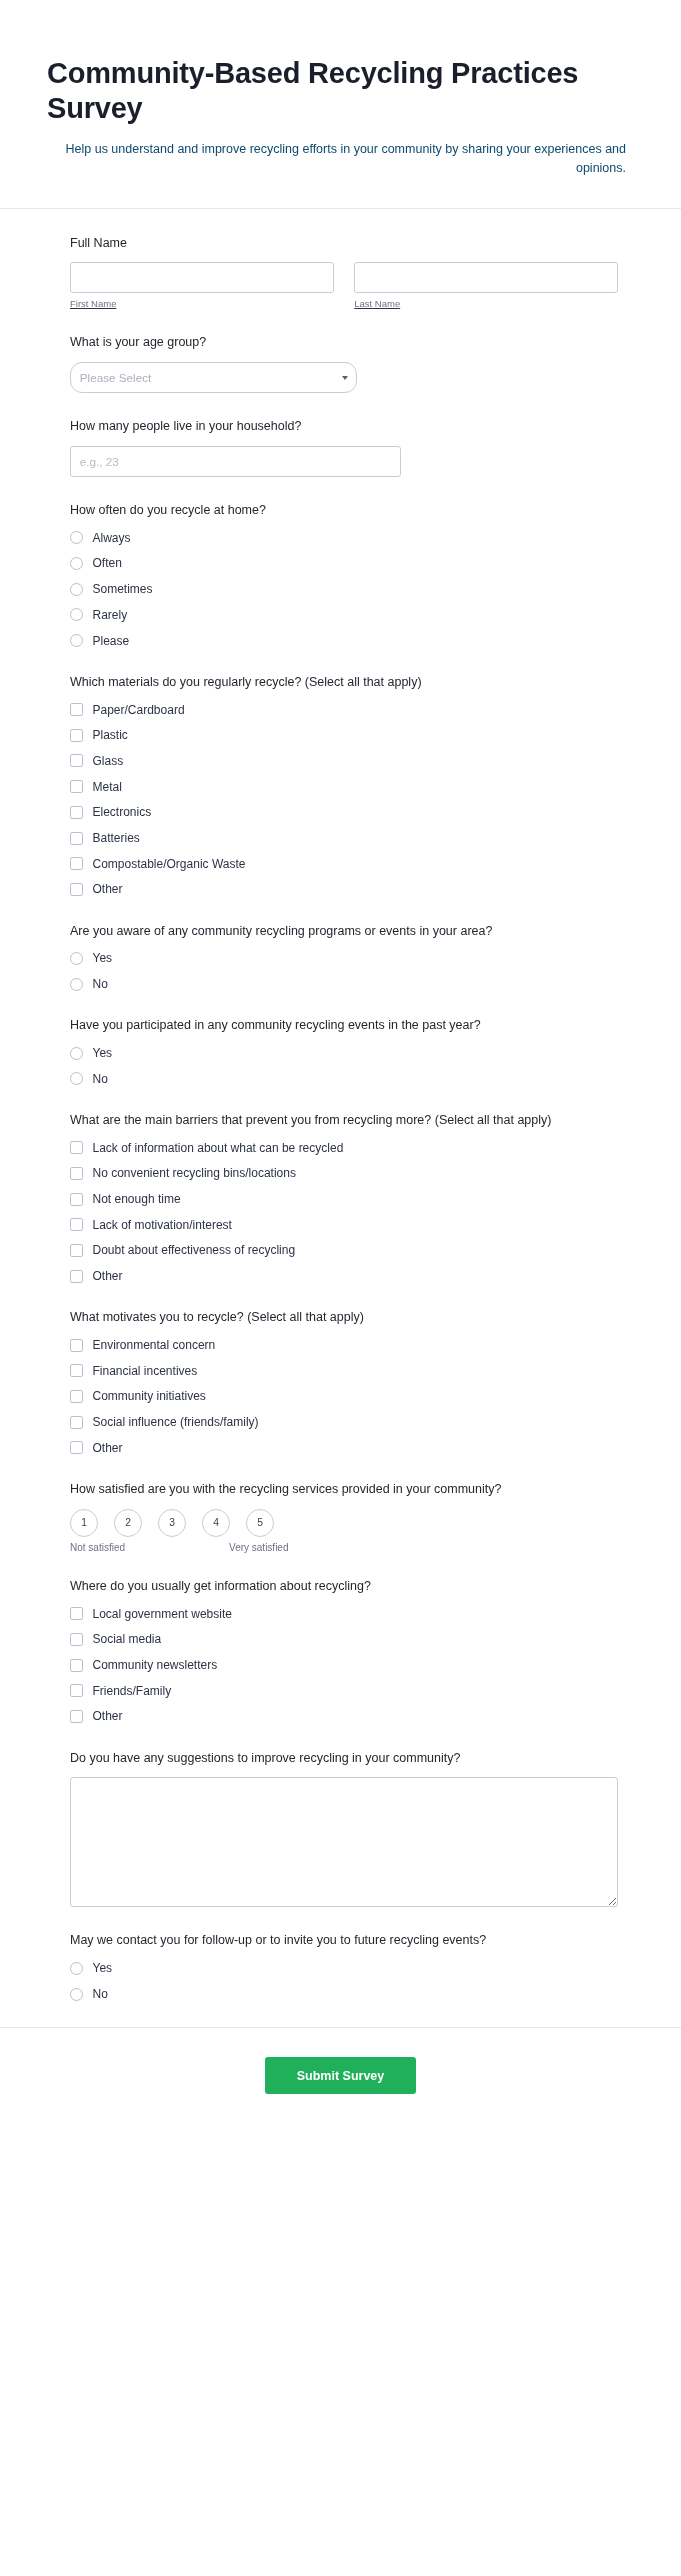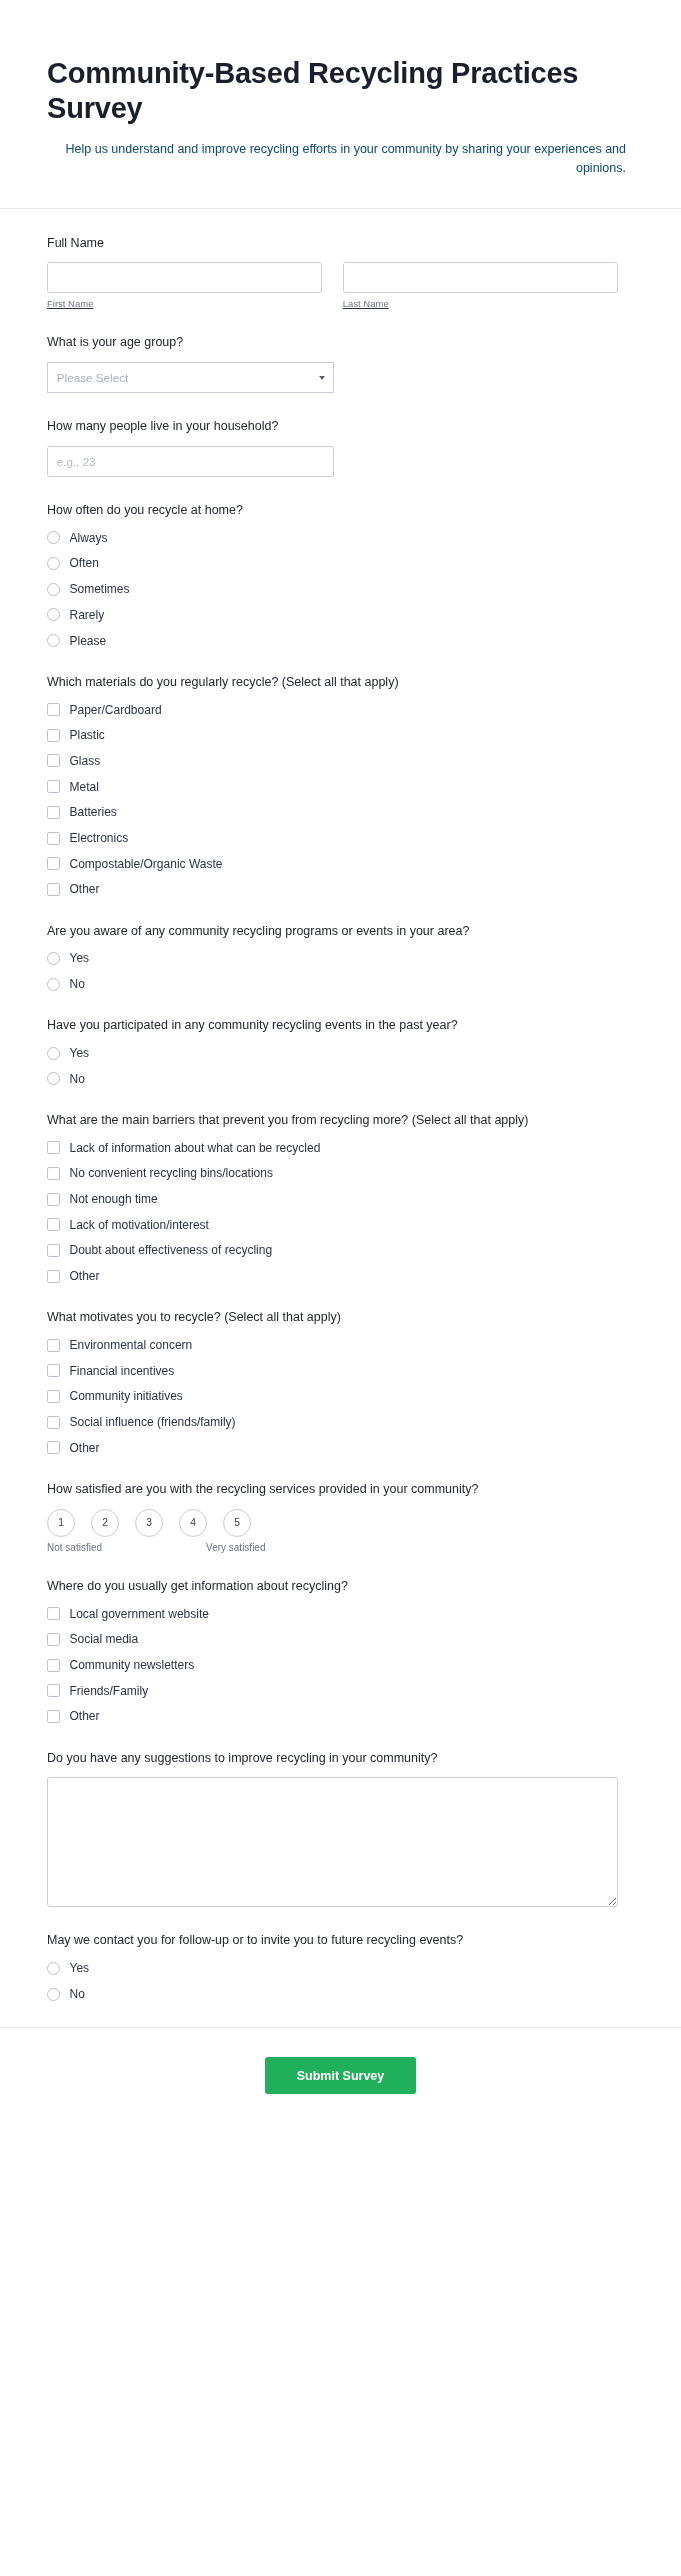--- a/index.html
+++ b/index.html
@@ -37,20 +37,21 @@
     line-height: 1.55;
     color: #0c4a6e;
     margin: 0;
     max-width: 579px;
     font-weight: normal;
     text-align: right;
   }
   
   .form-body {
     padding: 26px 63px 0 47px;
+    margin-left: 23px;
   }
   .field-block {
     margin-bottom: 25px;
   }
   .field-label {
     font-size: 12.5px;
     line-height: 1.4;
     color: #23272f;
     font-weight: normal;
     margin-bottom: 10.3px;
@@ -87,42 +88,42 @@
   }
   
   .select-wrap {
     position: relative;
     width: 287px;
   }
   select.select-input {
     width: 100%;
     height: 31px;
     border: 0.7px solid #c8cdd8;
-    border-radius: 0;
+    border-radius: 12px;
     background: #ffffff;
     padding: 4.4px 25px 4.4px 8.8px;
     font-size: 11.7px;
     color: #aab0bd;
     font-family: "Liberation Sans", sans-serif;
     appearance: none;
     -webkit-appearance: none;
     outline: none;
   }
   .select-arrow {
     position: absolute;
     right: 9.5px;
     top: 50%;
     transform: translateY(-50%);
     pointer-events: none;
     width: 0; height: 0;
     border-left: 3.7px solid transparent;
     border-right: 3.7px solid transparent;
     border-top: 4.4px solid #59606f;
   }
-  .short-input { width: 287px; }
+  .short-input { width: 331px; }
   
   .option-list { margin-top: 2.9px; }
   .option-row {
     display: flex;
     align-items: center;
     margin-bottom: 9.5px;
   }
   .radio-mark {
     width: 13px; height: 13px;
     border: 0.7px solid #b9bfcb;
@@ -291,25 +292,25 @@
         <div class="option-row">
           <span class="check-mark"></span>
           <span class="option-label">Glass</span>
         </div>
         <div class="option-row">
           <span class="check-mark"></span>
           <span class="option-label">Metal</span>
         </div>
         <div class="option-row">
           <span class="check-mark"></span>
+          <span class="option-label">Electronics</span>
+        </div>
+        <div class="option-row">
+          <span class="check-mark"></span>
           <span class="option-label">Batteries</span>
-        </div>
-        <div class="option-row">
-          <span class="check-mark"></span>
-          <span class="option-label">Electronics</span>
         </div>
         <div class="option-row">
           <span class="check-mark"></span>
           <span class="option-label">Compostable/Organic Waste</span>
         </div>
         <div class="option-row">
           <span class="check-mark"></span>
           <span class="option-label">Other</span>
         </div>
       </div>

